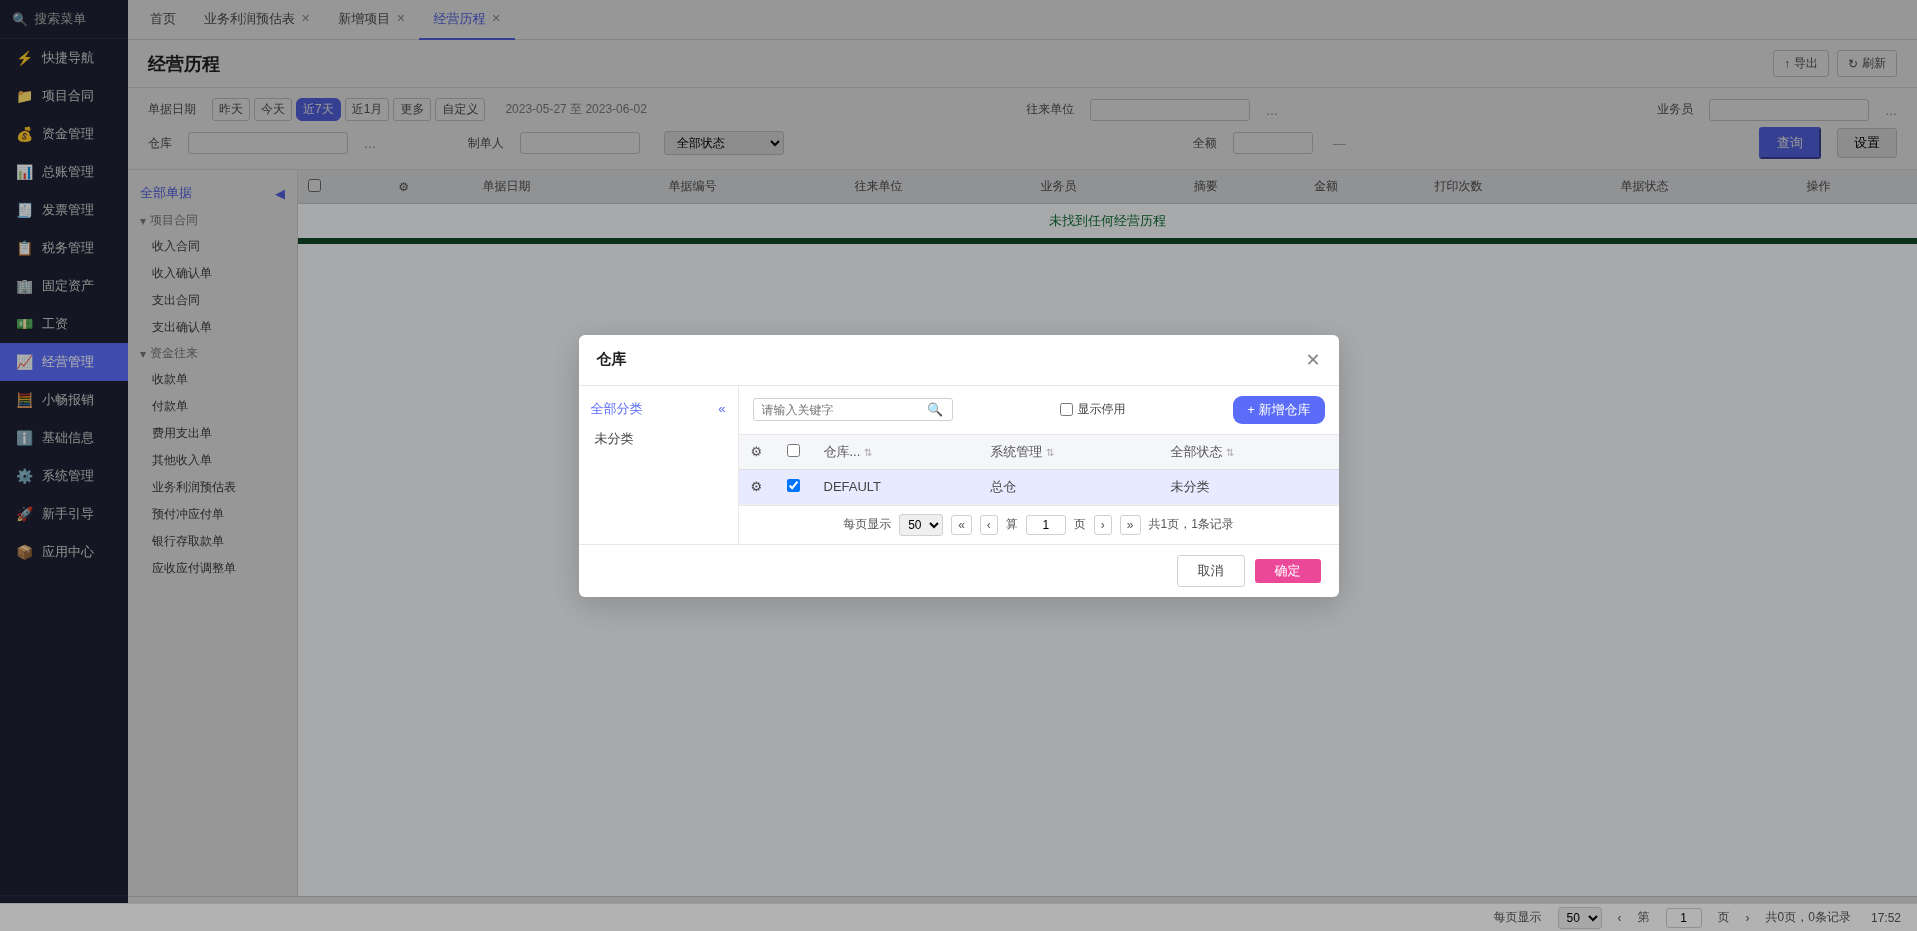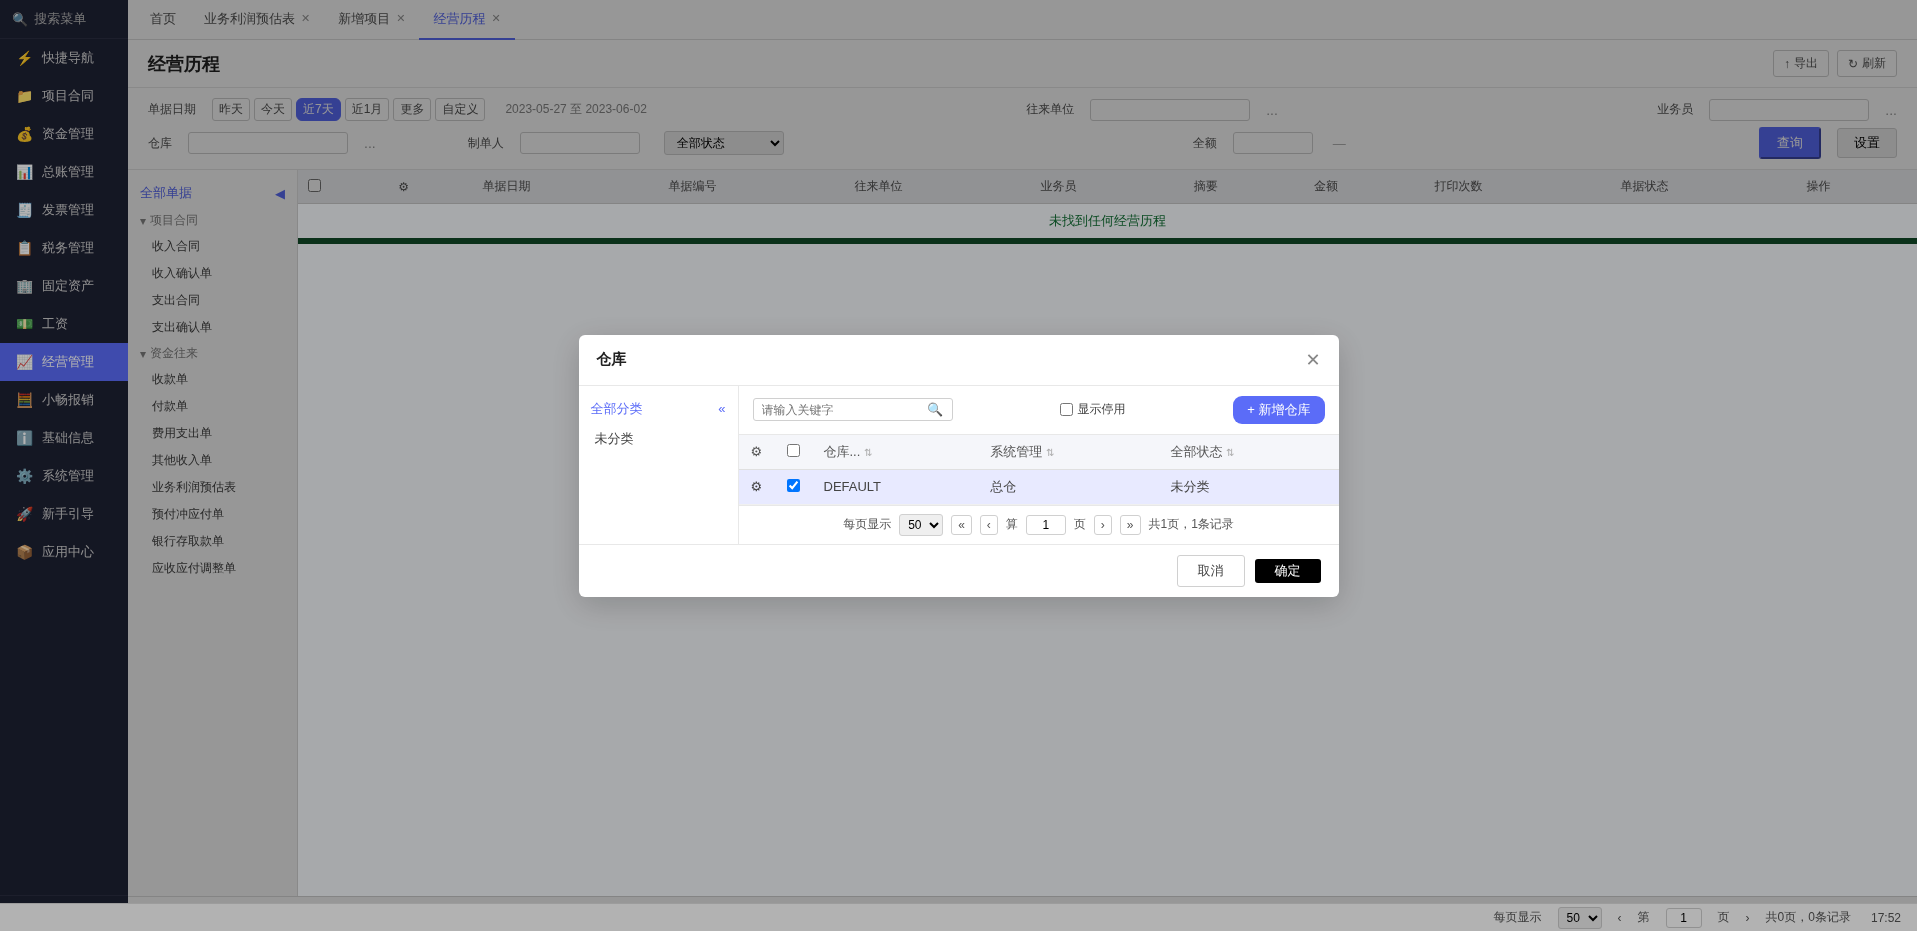--- a/index.html
+++ b/index.html
@@ -112,21 +112,21 @@
     .modal-table { width: 100%; border-collapse: collapse; font-size: 13px; }
     .modal-table th { background: #f5f6fa; padding: 8px 12px; text-align: left; border-bottom: 1px solid #e0e0e0; color: #555; font-weight: normal; white-space: nowrap; }
     .modal-table td { padding: 8px 12px; border-bottom: 1px solid #f0f0f0; color: #444; }
     .modal-table tr.selected td { background: #e8eaff; }
     .sort-icon { color: #aaa; font-size: 10px; }
 
     
     .modal-footer-pagination { padding: 8px 14px; border-top: 1px solid #e8e8e8; display: flex; align-items: center; justify-content: center; gap: 8px; font-size: 12px; color: #555; }
     .modal-footer-actions { padding: 10px 18px; border-top: 1px solid #e8e8e8; display: flex; align-items: center; justify-content: flex-end; gap: 10px; }
     .cancel-btn { border: 1px solid #d0d0d0; background: #fff; border-radius: 3px; padding: 6px 20px; cursor: pointer; font-size: 13px; color: #444; }
-    .confirm-btn { background: #000000; color: #fff; border: none; border-radius: 3px; padding: 3px 20px; cursor: pointer; font-size: 13px; }
+    .confirm-btn { background: #ec4899; color: #fff; border: none; border-radius: 3px; padding: 3px 20px; cursor: pointer; font-size: 13px; }
 
     
     .modal-left ::-webkit-scrollbar { width: 4px; }
     .modal-left ::-webkit-scrollbar-thumb { background: #ccc; border-radius: 2px; }
 
     
     .bg-dimmed { filter: brightness(0.85); pointer-events: none; }
 
     
     .status-bar { position: fixed; bottom: 0; left: 0; right: 0; height: 28px; background: #fff; border-top: 1px solid #e0e0e0; display: flex; align-items: center; justify-content: flex-end; padding: 0 16px; font-size: 12px; color: #555; gap: 16px; z-index: 10; }

